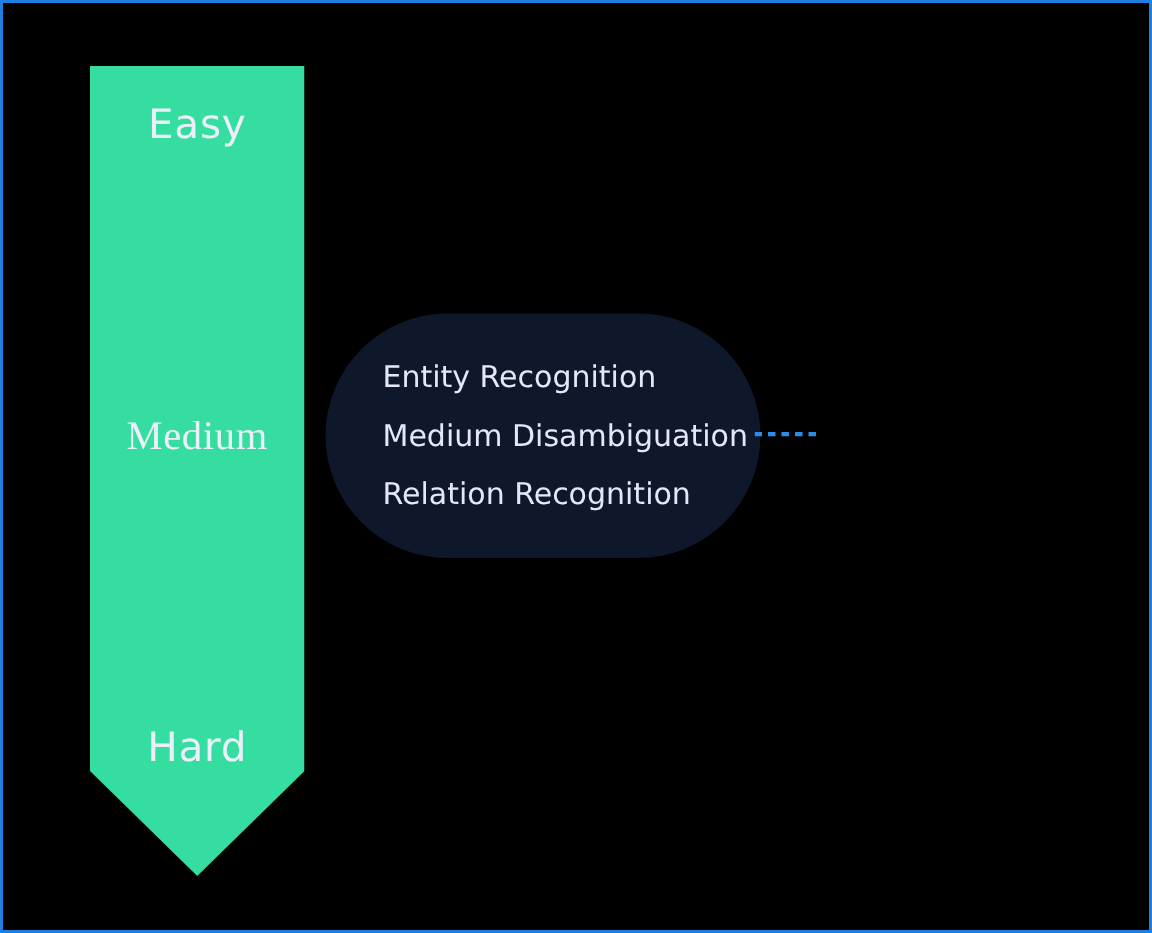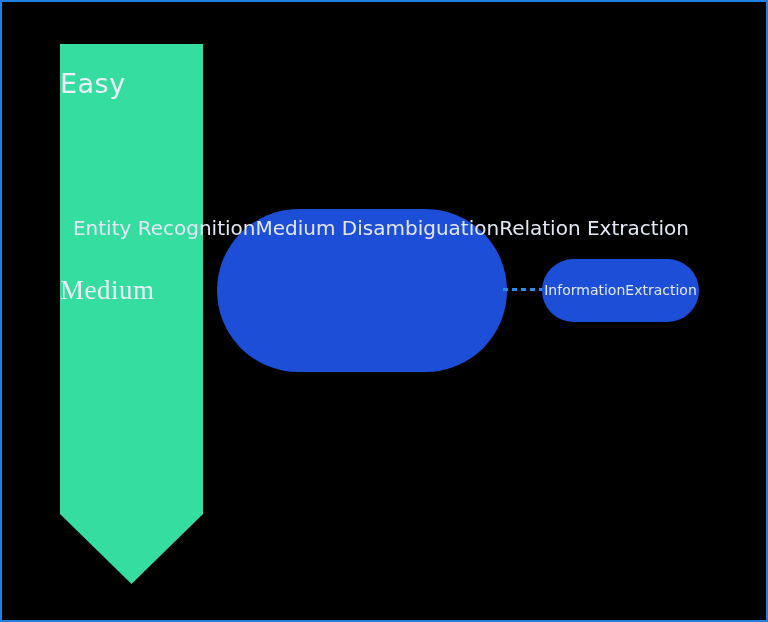--- a/index.html
+++ b/index.html
@@ -30,38 +30,38 @@
   }
   .difficulty-arrow svg {
     display: block;
     width: 100%;
     height: 100%;
   }
   .arrow-label {
     position: absolute;
     left: 58px;
     width: 143px;
-    text-align: left;
+    text-align: center;
     color: #eceef8;
     font-size: 27px;
     letter-spacing: 0.5px;
     font-family: "DejaVu Sans", sans-serif;
     white-space: nowrap;
   }
   .arrow-label.easy   { top: 66px; }
   .arrow-label.medium { top: 273px; font-family: Liberation Serif, serif; }
   .arrow-label.hard   { top: 481px; }
 
   
   .pill {
     position: absolute;
-    background: #1d4ed8;
+    background: #0f172a;
     box-sizing: border-box;
     display: flex;
-    flex-direction: row;
+    flex-direction: column;
     justify-content: center;
   }
   .pill-tasks {
     left: 215px;
     top: 207px;
     width: 290px;
     height: 163px;
     border-radius: 82px;
     align-items: flex-start;
     padding-left: 38px;
@@ -105,31 +105,28 @@
 
 <div id="canvas">
 
   <div class="difficulty-arrow">
     <svg viewBox="0 0 143 540" preserveAspectRatio="none" aria-hidden="true">
       <polygon points="0,0 143,0 143,470 71.5,540 0,470" fill="#35dea0"></polygon>
     </svg>
   </div>
   <div class="arrow-label easy">Easy</div>
   <div class="arrow-label medium">Medium</div>
+  <div class="arrow-label hard">Hard</div>
 
   <div class="pill pill-tasks">
     <div class="pill-line">Entity Recognition</div>
     <div class="pill-line">Medium Disambiguation</div>
-    <div class="pill-line">Relation Extraction</div>
+    <div class="pill-line">Relation Recognition</div>
   </div>
 
   <div class="connector">
     <svg viewBox="0 0 42 3" preserveAspectRatio="none" aria-hidden="true">
       <line x1="0" y1="1.5" x2="42" y2="1.5" stroke="#2b8ce8" stroke-width="3" stroke-dasharray="5 4"></line>
     </svg>
   </div>
 
-  <div class="pill pill-ie">
-    <div class="pill-line">Information</div>
-    <div class="pill-line">Extraction</div>
-  </div>
 
 </div>
 
 </body></html>

